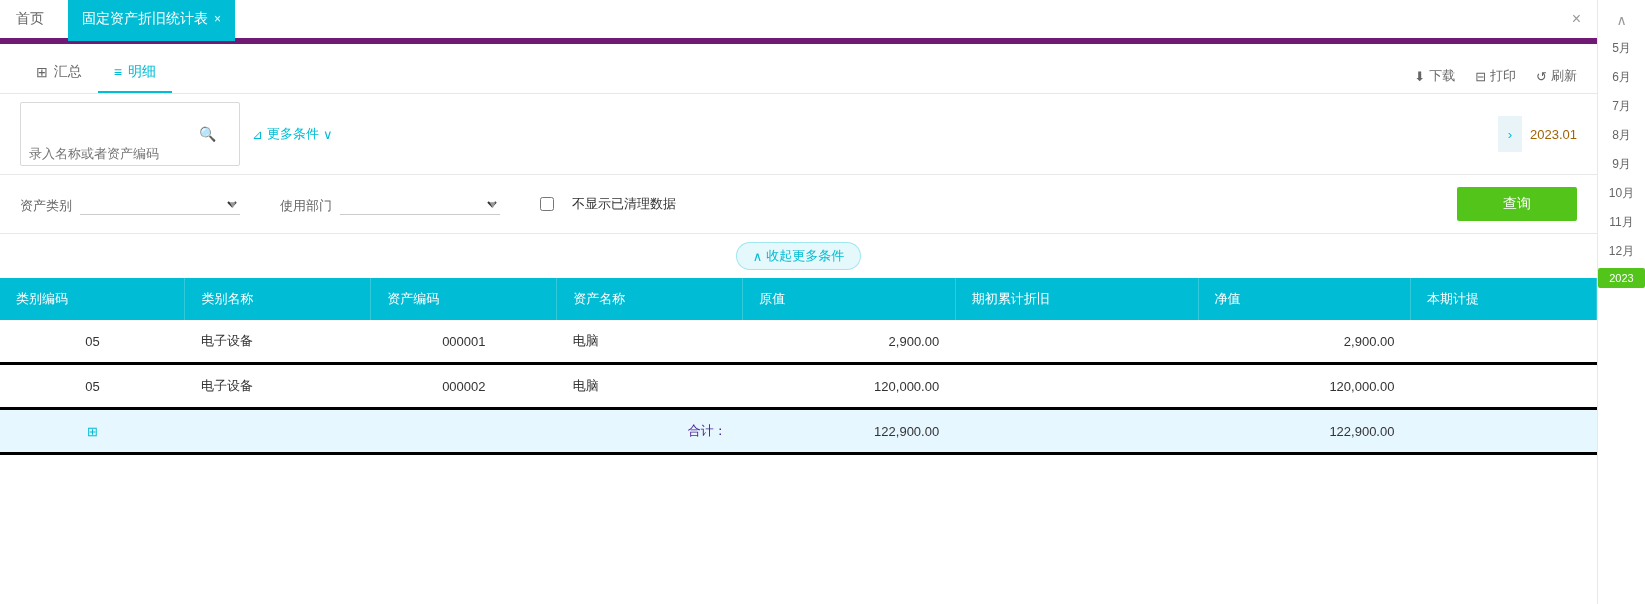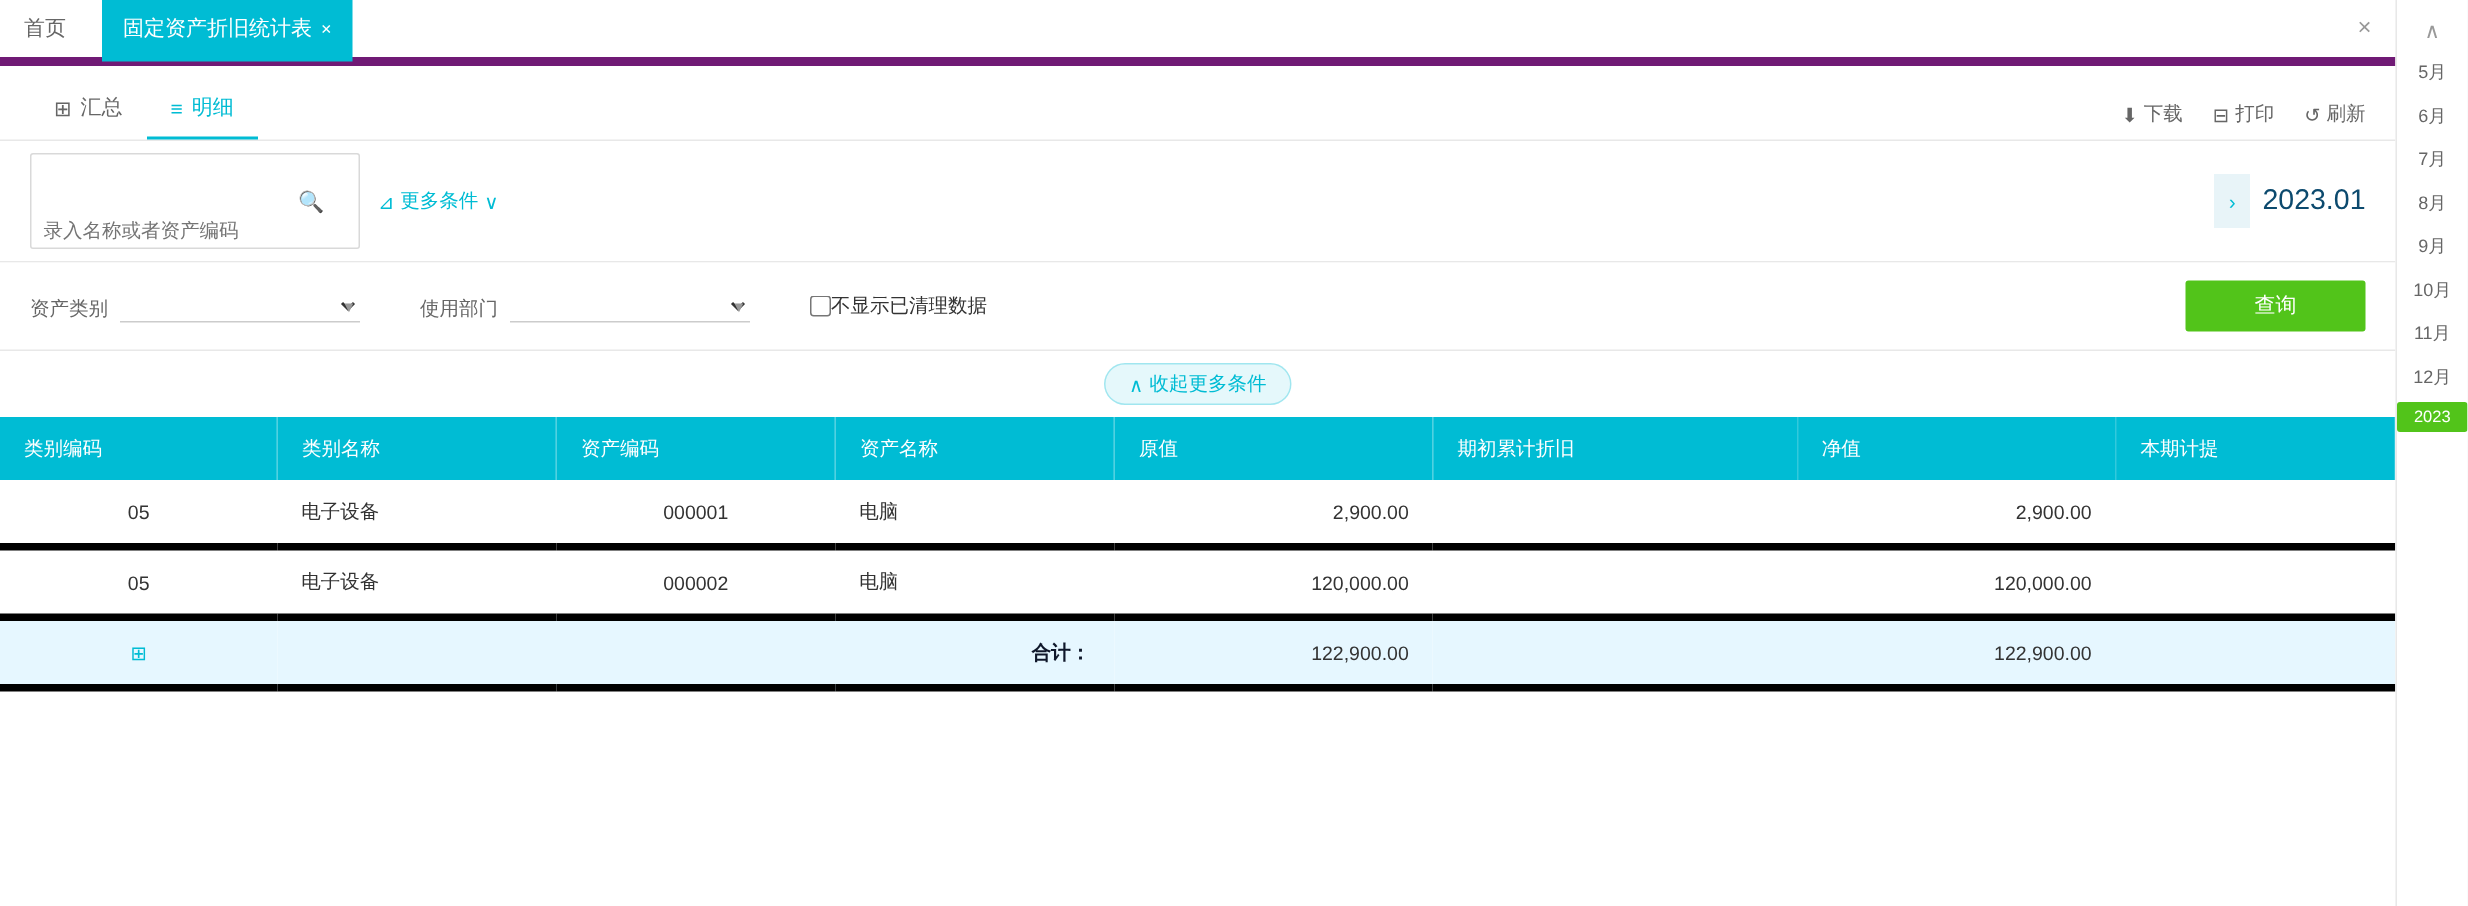--- a/index.html
+++ b/index.html
@@ -153,22 +153,22 @@
       height: 36px;
       cursor: pointer;
       color: #00bcd4;
       display: flex;
       align-items: center;
       justify-content: center;
       margin-left: auto;
     }
 
     .date-display {
-      font-size: 19px;
-      color: #0c4a6e;
+      font-size: 13px;
+      color: #a16207;
       white-space: nowrap;
     }
 
     
     .advanced-filter {
       background: #fff;
       padding: 12px 20px;
       border-bottom: 1px solid #e8e8e8;
     }
 
@@ -205,21 +205,21 @@
 
     .filter-dropdown-arrow {
       color: #999;
       font-size: 10px;
       margin-left: -16px;
     }
 
     .checkbox-item {
       display: flex;
       align-items: center;
-      gap: 0;
+      gap: 18px;
     }
 
     .checkbox-item input[type="checkbox"] {
       width: 14px;
       height: 14px;
     }
 
     .filter-actions {
       margin-left: auto;
       display: flex;
@@ -290,21 +290,21 @@
       padding: 12px 16px;
       font-size: 13px;
       font-weight: normal;
       text-align: left;
       border-right: 1px solid rgba(255,255,255,0.2);
       white-space: nowrap;
     }
 
     tbody tr {
       background: #fff;
-      border-bottom: 5px solid #000000;
+      border-bottom: 3px solid #000000;
     }
 
     tbody tr.subtotal {
       background: #e6f7ff;
     }
 
     tbody td {
       padding: 12px 16px;
       font-size: 13px;
       text-align: center;
@@ -472,21 +472,21 @@
     <td class="text-left">电子设备</td>
     <td class="text-center">000002</td>
     <td class="text-left">电脑</td>
     <td class="text-right">120,000.00</td>
     <td class="text-right"></td>
     <td class="text-right">120,000.00</td>
     <td class="text-right"></td>
   </tr>
           <tr class="subtotal">
   <td><span style="color:#00bcd4">⊞</span></td>
-  <td colspan="3" class="text-right" style="color:#0f172a; font-weight:700;">合计：</td>
+  <td colspan="3" class="text-right" style="color:#4c1d95; font-weight:400;">合计：</td>
   <td class="text-right">122,900.00</td>
   <td class="text-right"></td>
   <td class="text-right">122,900.00</td>
   <td class="text-right"></td>
 </tr>
         </tbody>
     </table>
   </div>
 
 </div>

